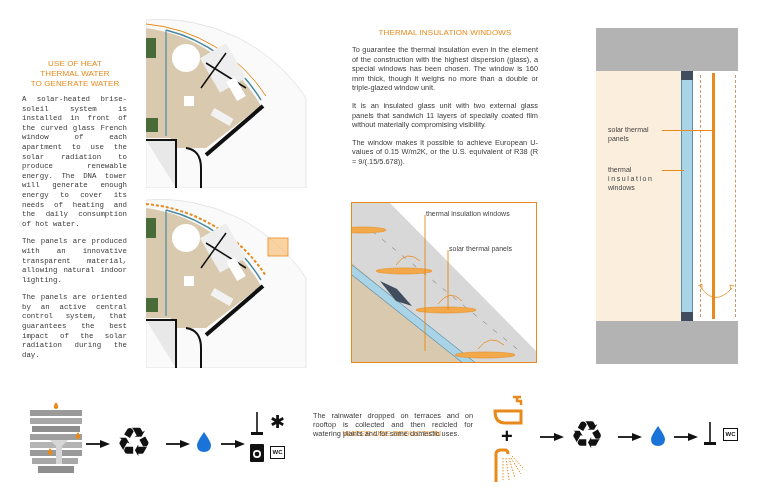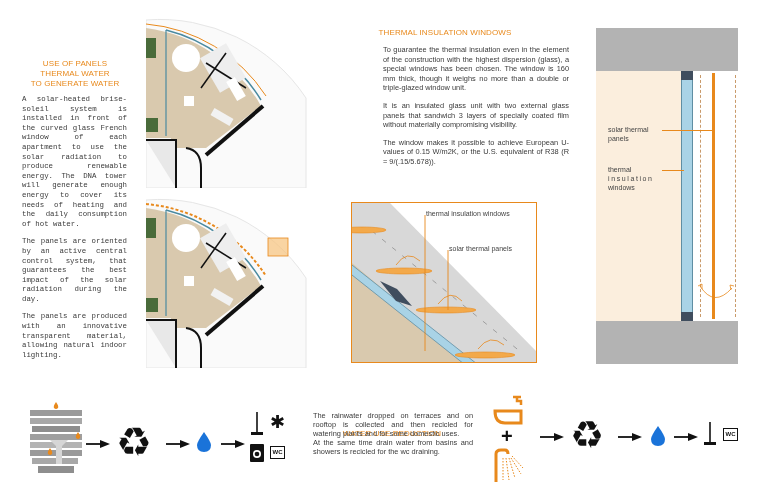--- a/index.html
+++ b/index.html
@@ -9,28 +9,28 @@
   .heading { color: #e8891c; font-size: 8px; text-align: center; line-height: 10px; letter-spacing: 0.1px; }
   .para { font-size: 7.4px; line-height: 9.6px; color: #3a3a3a; text-align: justify; }
   .para p { margin-bottom: 8px; }
   .lbl { font-size: 7px; color: #444; line-height: 9px; }
   svg { display: block; }
 </style>
 </head>
 <body>
 
 <div class="abs heading" style="left:20px;top:59px;width:110px;">
-  <div>USE OF PANELS</div>
+  <div>USE OF HEAT</div>
   <div>THERMAL WATER</div>
   <div>TO GENERATE WATER</div>
 </div>
 <div class="abs para" style="left:22px;top:95px;width:105px;font-family:Liberation Mono, monospace;">
   <p>A solar-heated brise-soleil system is installed in front of the curved glass French window of each apartment to use the solar radiation to produce renewable energy. The DNA tower will generate enough energy to cover its needs of heating and the daily consumption of hot water.</p>
+  <p>The panels are produced with an innovative transparent material, allowing natural indoor lighting.</p>
   <p>The panels are oriented by an active central control system, that guarantees the best impact of the solar radiation during the day.</p>
-  <p>The panels are produced with an innovative transparent material, allowing natural indoor lighting.</p>
 </div>
 
 <svg class="abs" style="left:146px;top:18px;" width="180" height="170" viewBox="0 0 180 170">
   <path d="M0 2 A175 175 0 0 1 160 80 L160 170 L0 170 Z" fill="#fafafa" stroke="#e6e6e6"></path>
   <path d="M0 6 A160 160 0 0 1 120 78" fill="none" stroke="#e8891c" stroke-width="1"></path>
   <path d="M0 10 L0 120 L25 120 L25 130 L60 130 L115 88 A155 155 0 0 0 0 10 Z" fill="#d9c9ae"></path>
   <path d="M20 12 A155 155 0 0 1 115 82" fill="none" stroke="#4a8aa0" stroke-width="1.5"></path>
   <line x1="20" y1="12" x2="20" y2="118" stroke="#4a8aa0" stroke-width="1.2"></line>
   <line x1="60" y1="137" x2="117" y2="88" stroke="#111" stroke-width="4"></line>
   <circle cx="40" cy="40" r="14" fill="#fff"></circle>
@@ -61,23 +61,23 @@
   <rect x="65" y="95" width="22" height="8" fill="#f2f2f2" transform="rotate(30 76 99)"></rect>
   <rect x="85" y="60" width="10" height="22" fill="#fff" transform="rotate(-30 90 71)"></rect>
   <rect x="0" y="20" width="10" height="20" fill="#496b3a"></rect>
   <rect x="0" y="100" width="12" height="14" fill="#496b3a"></rect>
   <rect x="122" y="40" width="20" height="18" fill="#f6c27a" fill-opacity="0.7" stroke="#e8891c" stroke-width="0.8"></rect>
   <path d="M0 122 L30 122 L30 170" fill="#e8e8e8" stroke="#111" stroke-width="2"></path>
   <path d="M40 130 Q55 132 55 150 L55 170" fill="none" stroke="#111" stroke-width="2"></path>
 </svg>
 
 <div class="abs heading" style="left:350px;top:28px;width:190px;">THERMAL INSULATION WINDOWS</div>
-<div class="abs para" style="left:352px;top:45px;width:186px;margin-left:31px;">
+<div class="abs para" style="left:352px;top:45px;width:186px;">
   <p>To guarantee the thermal insulation even in the element of the construction with the highest dispersion (glass), a special windows has been chosen. The window is 160 mm thick, though it weighs no more than a double or triple-glazed window unit.</p>
-  <p>It is an insulated glass unit with two external glass panels that sandwich 3 layers of specially coated film without materially compromising visibility.</p>
+  <p>It is an insulated glass unit with two external glass panels that sandwich 11 layers of specially coated film without materially compromising visibility.</p>
   <p>The window makes it possible to achieve European U-values of 0.15 W/m2K, or the U.S. equivalent of R38 (R = 9/(.15/5.678)).</p>
 </div>
 
 <div class="abs" style="left:351px;top:202px;width:186px;height:161px;border:1.5px solid #e8891c;overflow:hidden;background:#fff;">
   <svg width="186" height="161" viewBox="0 0 186 161">
     <polygon points="0,0 38,0 186,150 186,161 0,161" fill="#d8d8d8"></polygon>
     <polygon points="0,60 0,161 120,161" fill="#d9c9ae"></polygon>
     <polygon points="0,62 0,72 112,161 125,161" fill="#a9d3e6"></polygon>
     <line x1="0" y1="62" x2="125" y2="161" stroke="#5f8ea3" stroke-width="0.8"></line>
     <line x1="0" y1="72" x2="112" y2="161" stroke="#5f8ea3" stroke-width="0.8"></line>
@@ -120,21 +120,20 @@
     <div>thermal</div>
     <div style="letter-spacing:1.6px;">insulation</div>
     <div>windows</div>
   </div>
   <div class="abs" style="left:66px;top:142px;width:22px;height:1px;background:#e8891c;"></div>
 </div>
 
 <div class="abs heading" style="left:313px;top:402px;width:158px;margin-top:27px;">WATER USE REDUCTION</div>
 <div class="abs para" style="left:313px;top:411px;width:160px;line-height:9px;">
   <div>The rainwater dropped on terraces and on rooftop is collected and then recicled for watering plants and for some domestic uses.</div>
-  <div>At the same time drain water from basins and showers is recicled for the wc draining.</div>
 </div>
 
 <svg class="abs" style="left:28px;top:402px;" width="56" height="72" viewBox="0 0 56 72">
   <rect x="2" y="8" width="52" height="6" fill="#9a9a9a"></rect>
   <rect x="2" y="16" width="52" height="6" fill="#a8a8a8"></rect>
   <rect x="4" y="24" width="48" height="6" fill="#8e8e8e"></rect>
   <rect x="2" y="32" width="52" height="6" fill="#9f9f9f"></rect>
   <rect x="2" y="40" width="52" height="6" fill="#b4b4b4"></rect>
   <rect x="2" y="48" width="52" height="6" fill="#9a9a9a"></rect>
   <rect x="4" y="56" width="46" height="6" fill="#a8a8a8"></rect>

